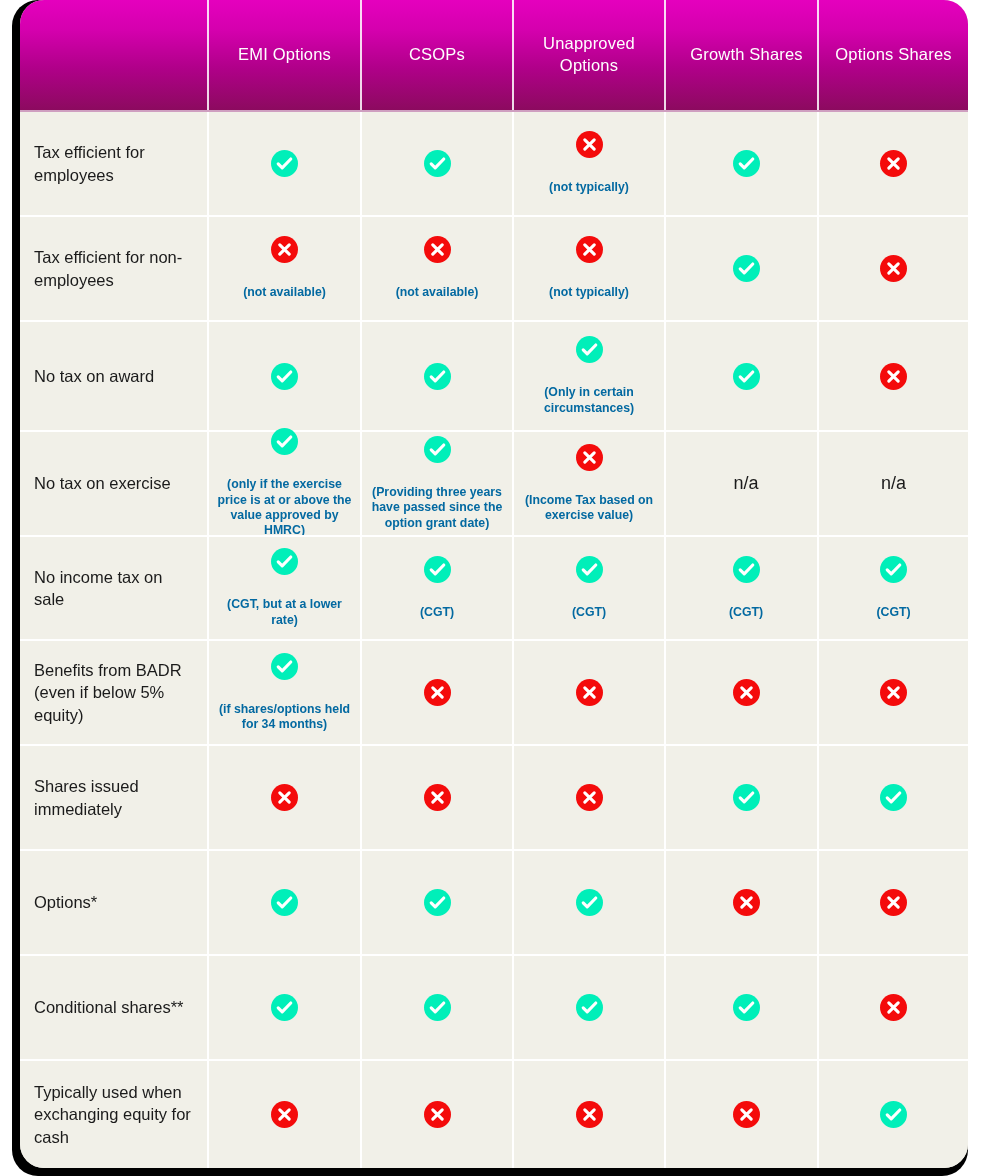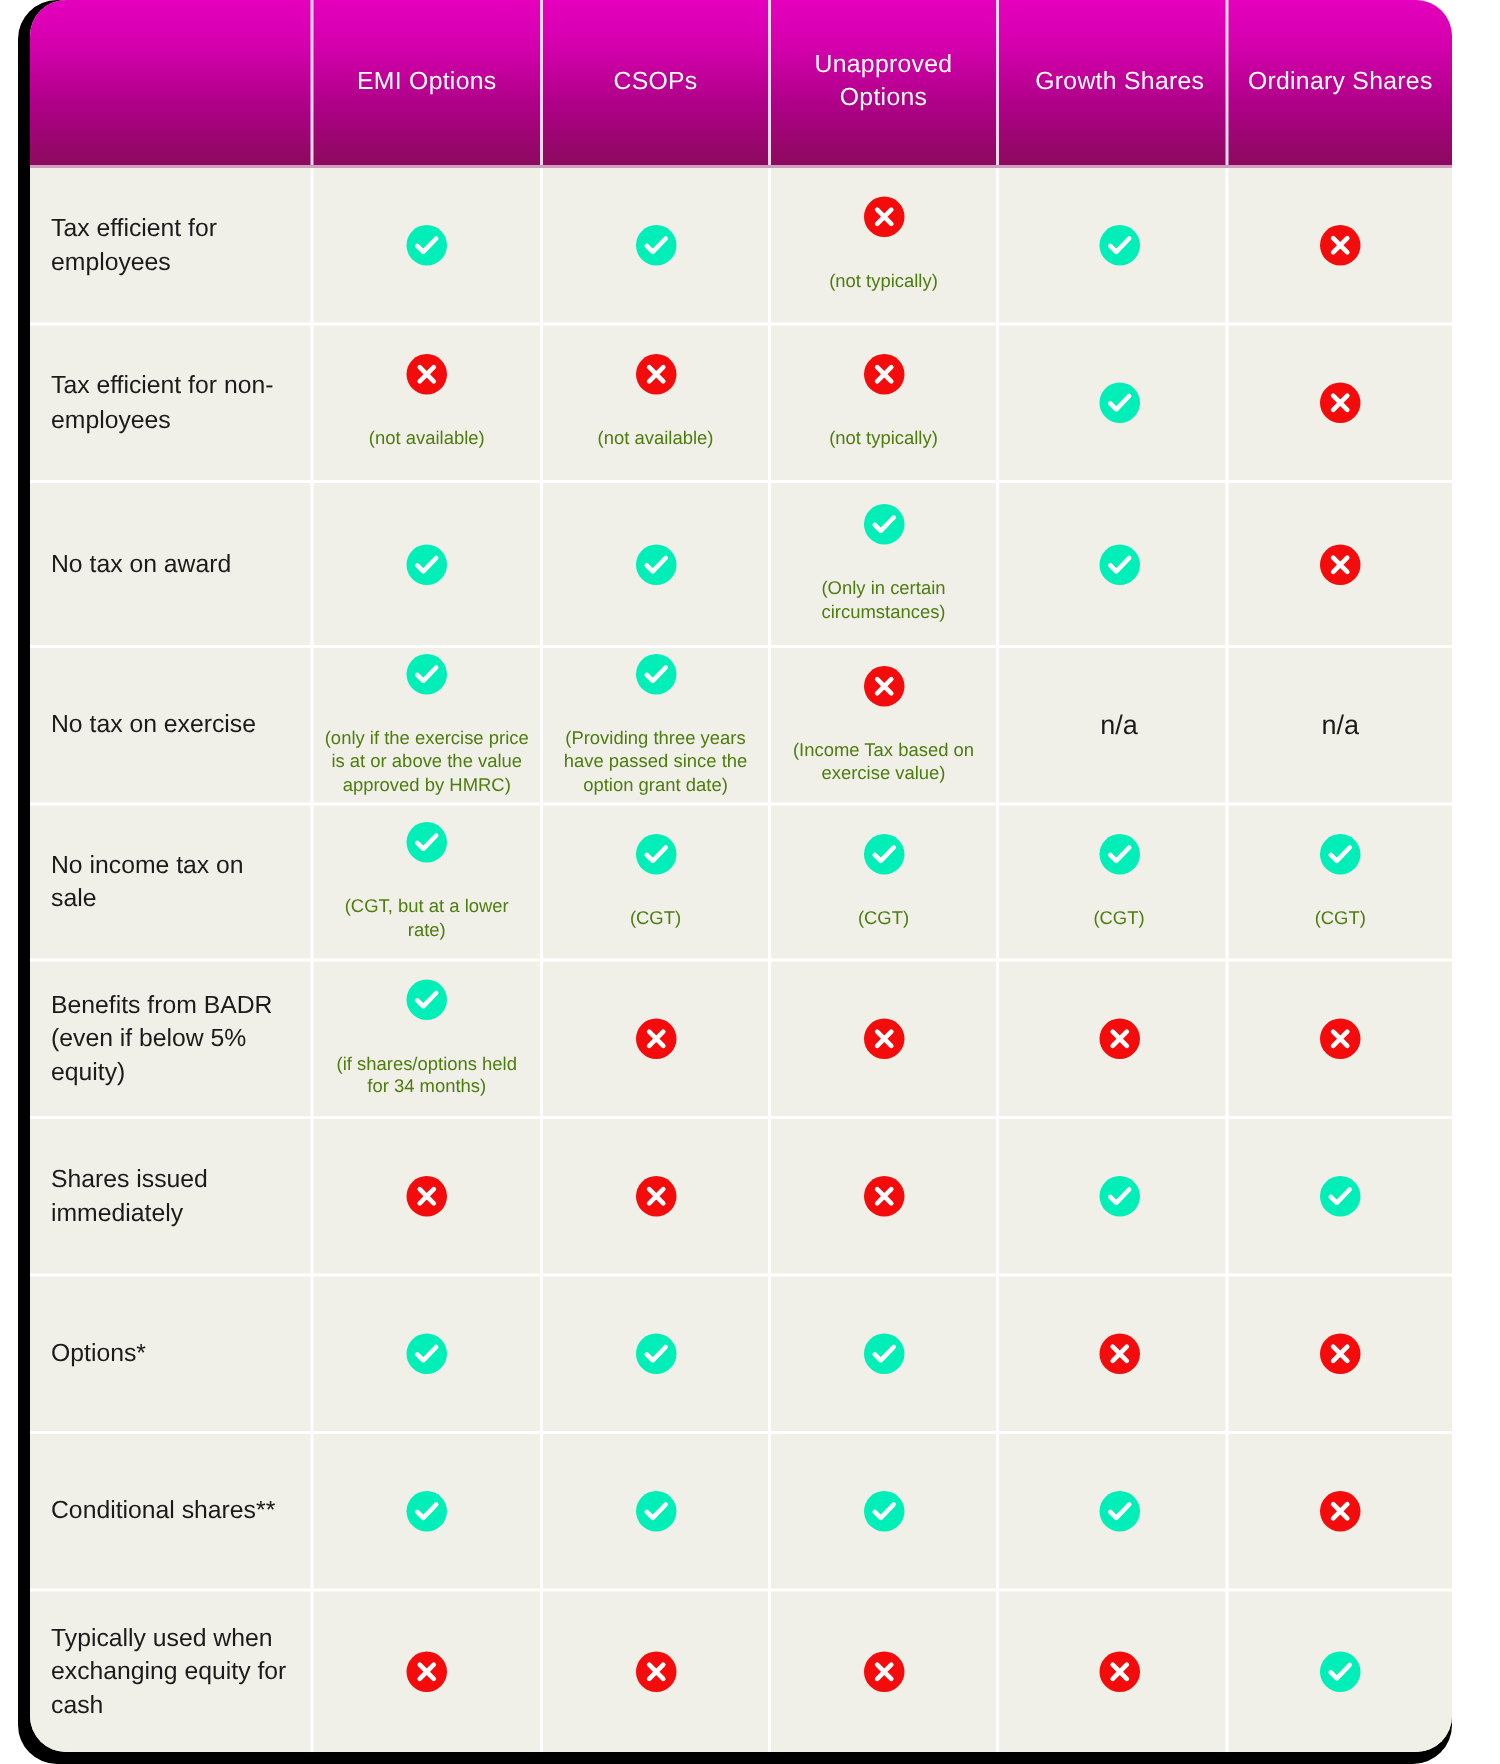--- a/index.html
+++ b/index.html
@@ -136,22 +136,23 @@
     display: block;
   }
   .icon svg { display: block; width: 27px; height: 27px; }
   .icon.yes { background: #00efb9; }
   .icon.no  { background: #f40b0b; }
 
   .note {
     margin-top: 22px;
     font-size: 12.3px;
     line-height: 1.25;
-    color: #4d7c0f;
+    color: #0369a1;
     max-width: 140px;
+    font-weight: bold;
   }
   .na {
     font-size: 18px;
     color: #1b1b1b;
   }
   .cell-inner {
     display: flex;
     flex-direction: column;
     align-items: center;
     justify-content: center;
@@ -164,21 +165,21 @@
   <div id="shadow-slab"></div>
 
   <div id="card">
 
     <div class="thead">
       <div class="th first c0"></div>
       <div class="th c1">EMI Options</div>
       <div class="th c2">CSOPs</div>
       <div class="th c3">Unapproved Options</div>
       <div class="th c4">Growth Shares</div>
-      <div class="th c5">Ordinary Shares</div>
+      <div class="th c5">Options Shares</div>
     </div>
 
     <div class="tbody" id="tbody">
         <div class="tr h-a">
           <div class="td rowlabel c0">Tax efficient for employees</div>
           <div class="td c1">
             <div class="cell-inner">
               <span class="icon yes">
                 <svg viewBox="0 0 27 27" aria-hidden="true">
                   <path d="M7.2 13.9 L11.2 17.9 L19.8 9.0" fill="none" stroke="#ffffff" stroke-width="3.1" stroke-linecap="round" stroke-linejoin="round"></path>

